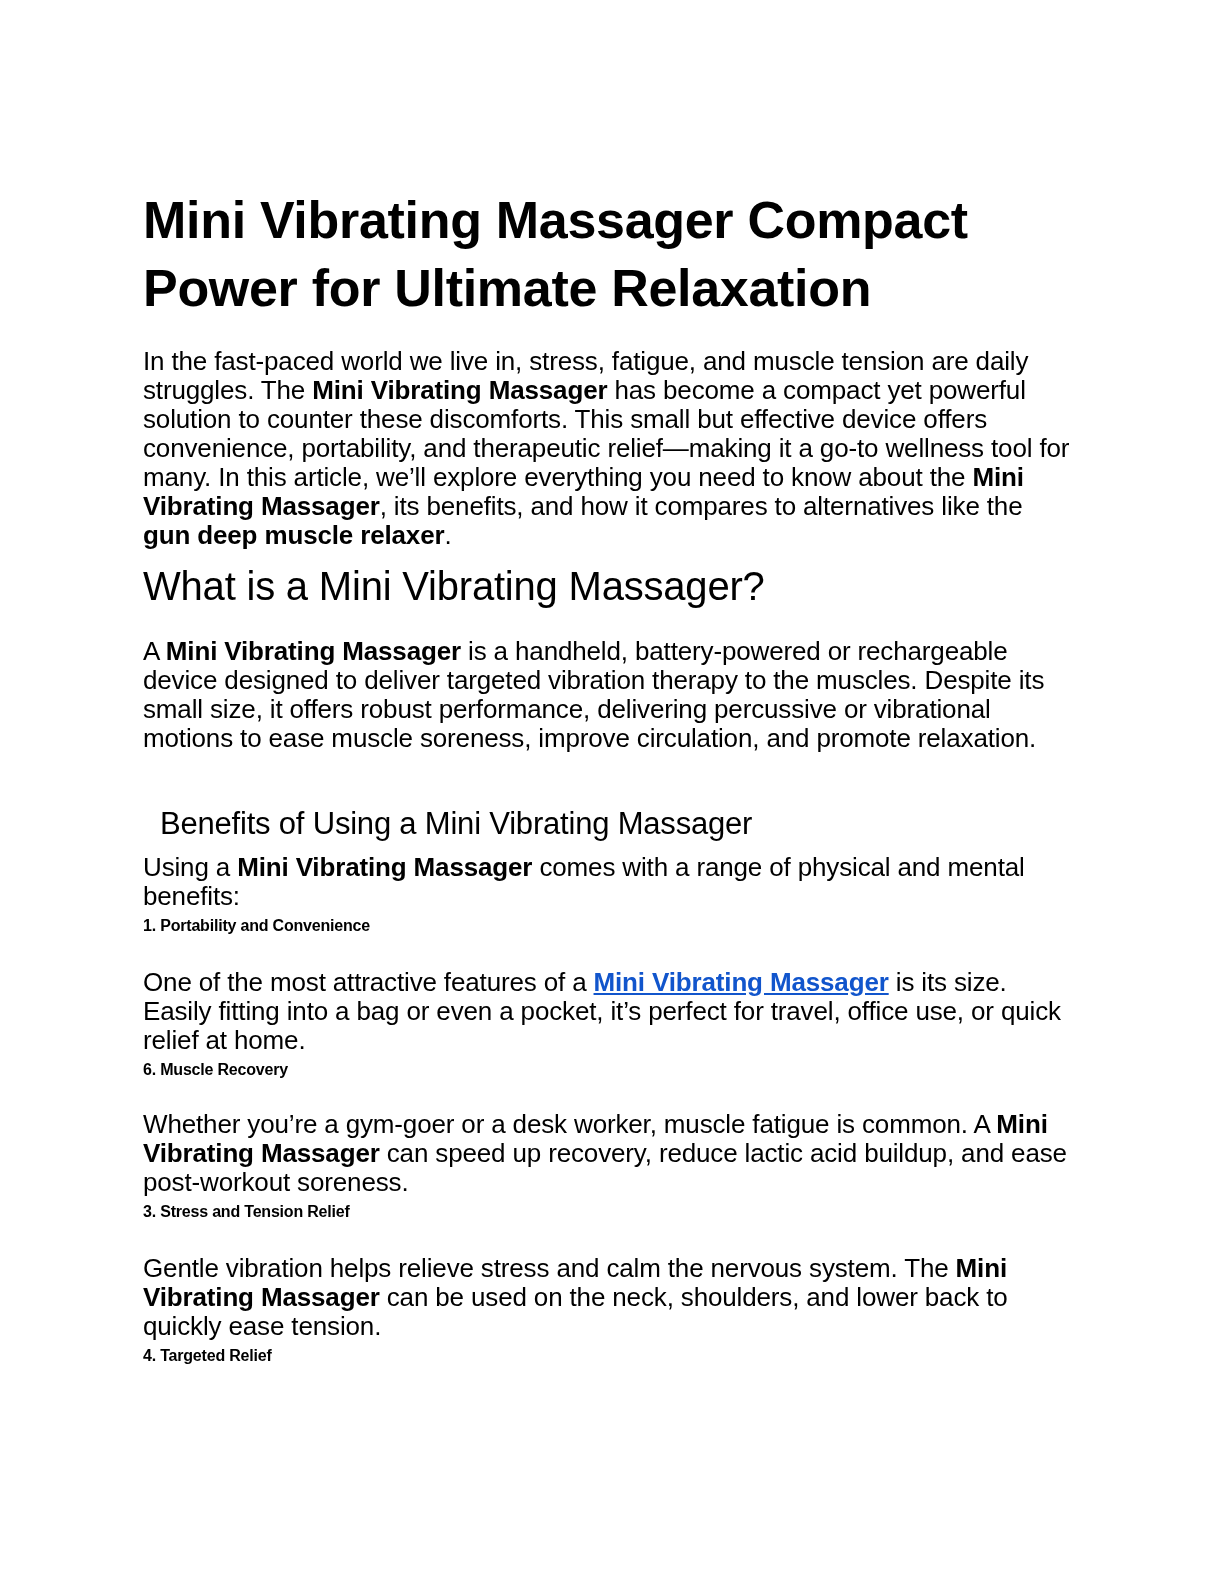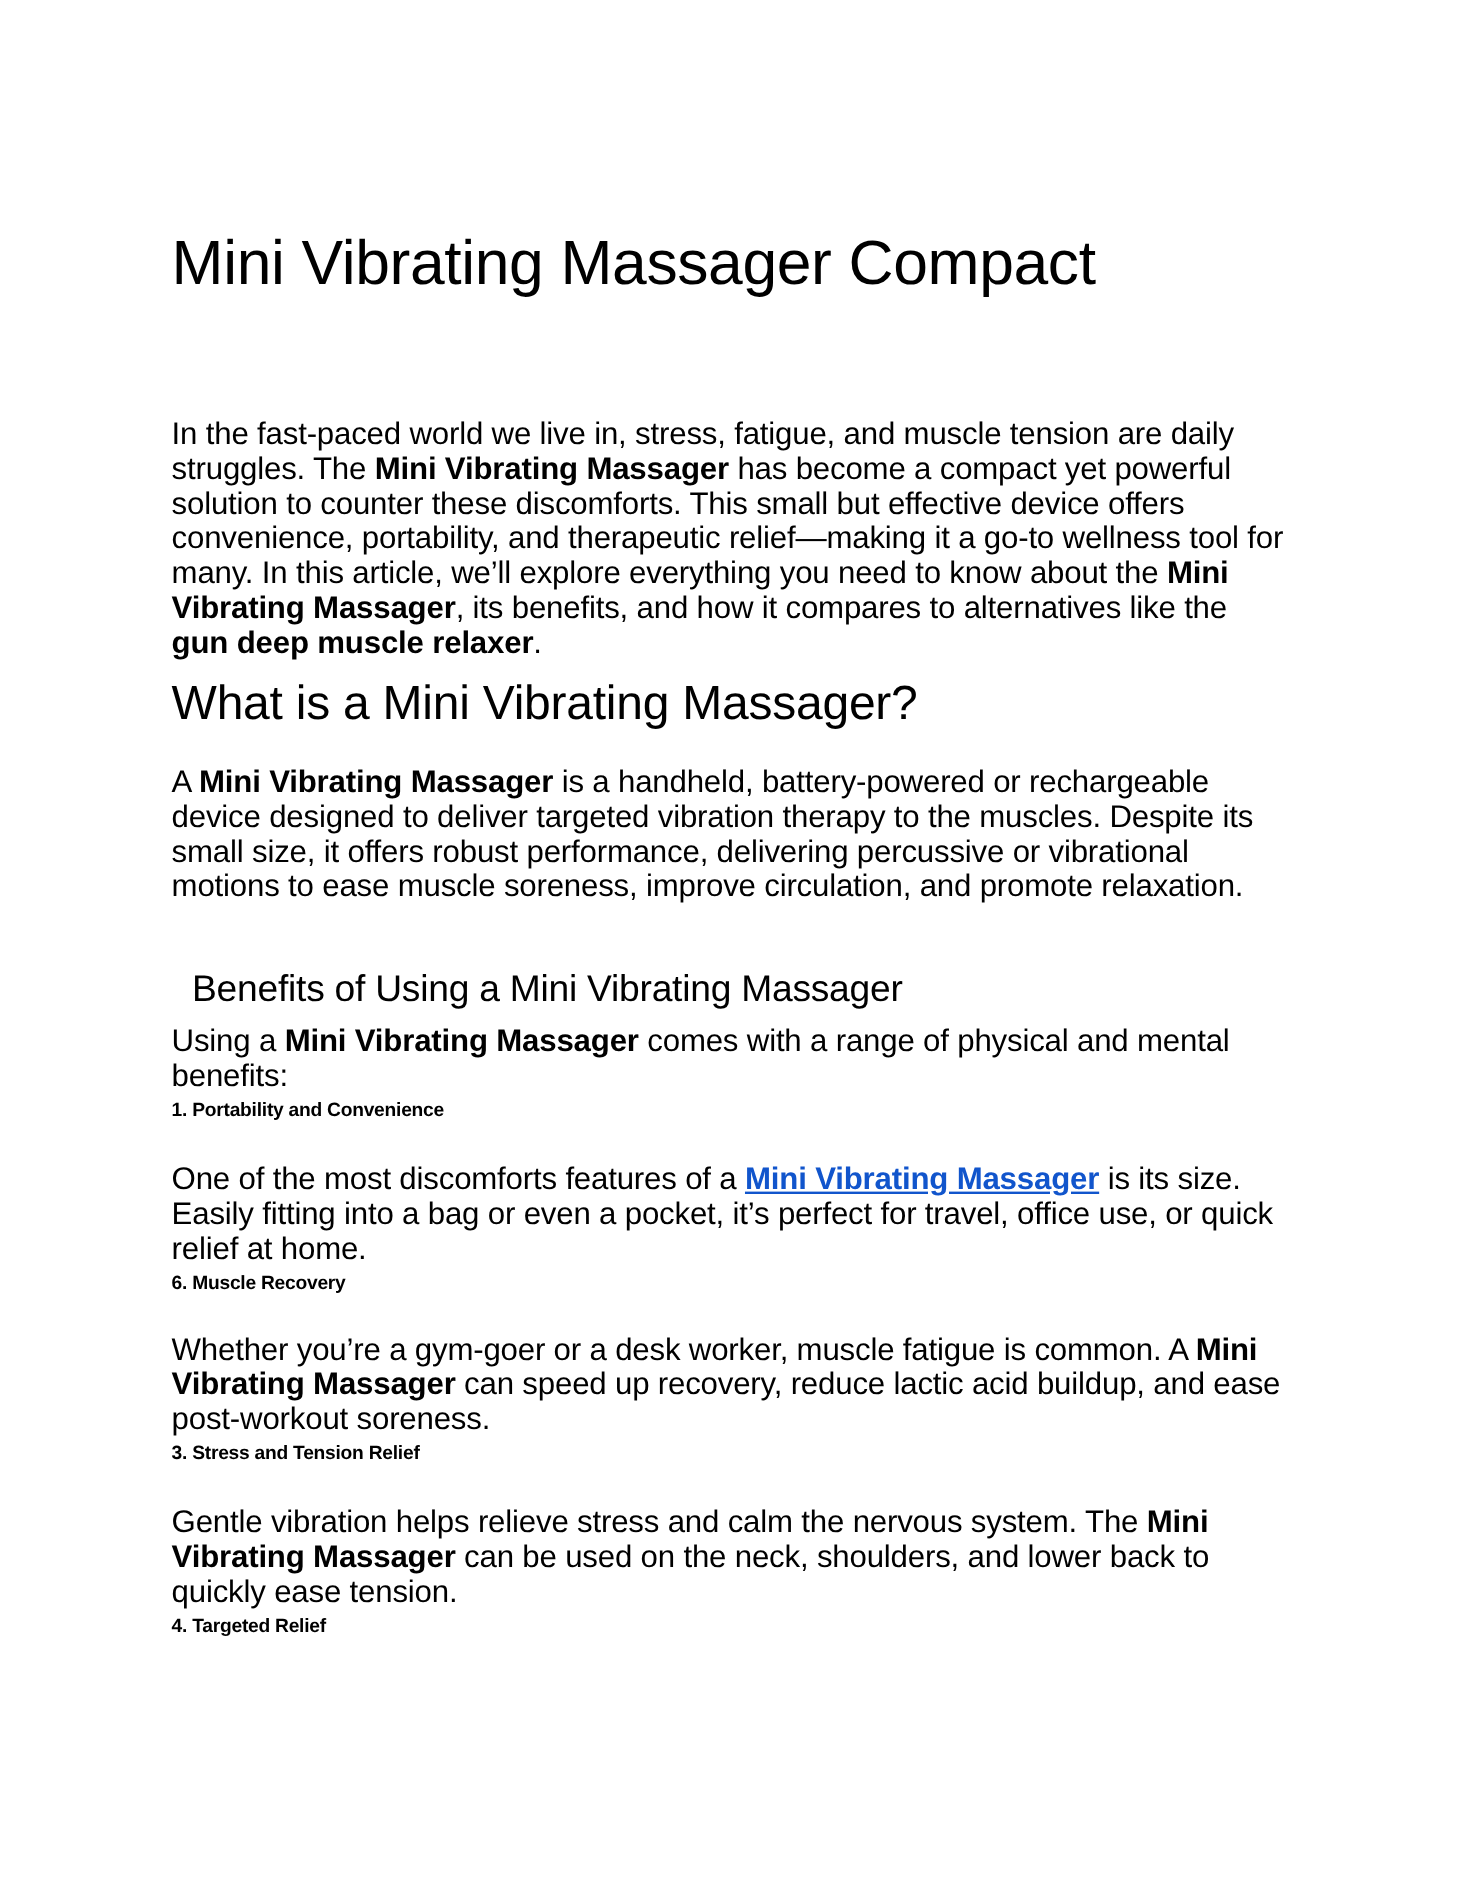--- a/index.html
+++ b/index.html
@@ -19,21 +19,21 @@
       position: absolute;
       left: 143px;
       top: 0;
       width: 930px;
     }
     .title {
       position: absolute;
       left: 0;
       top: 186px;
       margin: 0;
-      font-weight: normal;
+      font-weight: bold;
       font-size: 52px;
       line-height: 68px;
       letter-spacing: -0.3px;
       width: 930px;
     }
     .para {
       position: absolute;
       left: 0;
       margin: 0;
       font-size: 26px;
@@ -75,35 +75,36 @@
       font-weight: bold;
     }
   </style>
 </head>
 <body>
 
 <div class="page">
 
   <h1 class="title">
     <span>Mini Vibrating Massager Compact</span><br>
+    <span>Power for Ultimate Relaxation</span>
   </h1>
 
   <p class="para" style="top:347px;"><span>In the fast-paced world we live in, stress, fatigue, and muscle tension are daily struggles. The </span><b>Mini Vibrating Massager</b><span> has become a compact yet powerful solution to counter these discomforts. This small but effective device offers convenience, portability, and therapeutic relief—making it a go-to wellness tool for many. In this article, we’ll explore everything you need to know about the </span><b>Mini Vibrating Massager</b><span>, its benefits, and how it compares to alternatives like the </span><b>gun deep muscle relaxer</b><span>.</span></p>
 
   <h2 class="h2" style="top:562px;">What is a Mini Vibrating Massager?</h2>
 
   <p class="para" style="top:637px;"><span>A </span><b>Mini Vibrating Massager</b><span> is a handheld, battery-powered or rechargeable device designed to deliver targeted vibration therapy to the muscles. Despite its small size, it offers robust performance, delivering percussive or vibrational motions to ease muscle soreness, improve circulation, and promote relaxation.</span></p>
 
   <h3 class="h3" style="top:788px;">Benefits of Using a Mini Vibrating Massager</h3>
 
   <p class="para" style="top:853px;"><span>Using a </span><b>Mini Vibrating Massager</b><span> comes with a range of physical and mental benefits:</span></p>
 
   <h4 class="h4" style="top:911px;">1. Portability and Convenience</h4>
 
-  <p class="para" style="top:968px;"><span>One of the most discomforts features of a </span><a class="link" href="#">Mini Vibrating Massager</a><span> is its size. Easily fitting into a bag or even a pocket, it’s perfect for travel, office use, or quick relief at home.</span></p>
+  <p class="para" style="top:968px;"><span>One of the most attractive features of a </span><a class="link" href="#">Mini Vibrating Massager</a><span> is its size. Easily fitting into a bag or even a pocket, it’s perfect for travel, office use, or quick relief at home.</span></p>
 
   <h4 class="h4" style="top:1055px;">6. Muscle Recovery</h4>
 
   <p class="para" style="top:1110px;"><span>Whether you’re a gym-goer or a desk worker, muscle fatigue is common. A </span><b>Mini Vibrating Massager</b><span> can speed up recovery, reduce lactic acid buildup, and ease post-workout soreness.</span></p>
 
   <h4 class="h4" style="top:1197px;">3. Stress and Tension Relief</h4>
 
   <p class="para" style="top:1254px;"><span>Gentle vibration helps relieve stress and calm the nervous system. The </span><b>Mini Vibrating Massager</b><span> can be used on the neck, shoulders, and lower back to quickly ease tension.</span></p>
 
   <h4 class="h4" style="top:1341px;text-align:right;">4. Targeted Relief</h4>

